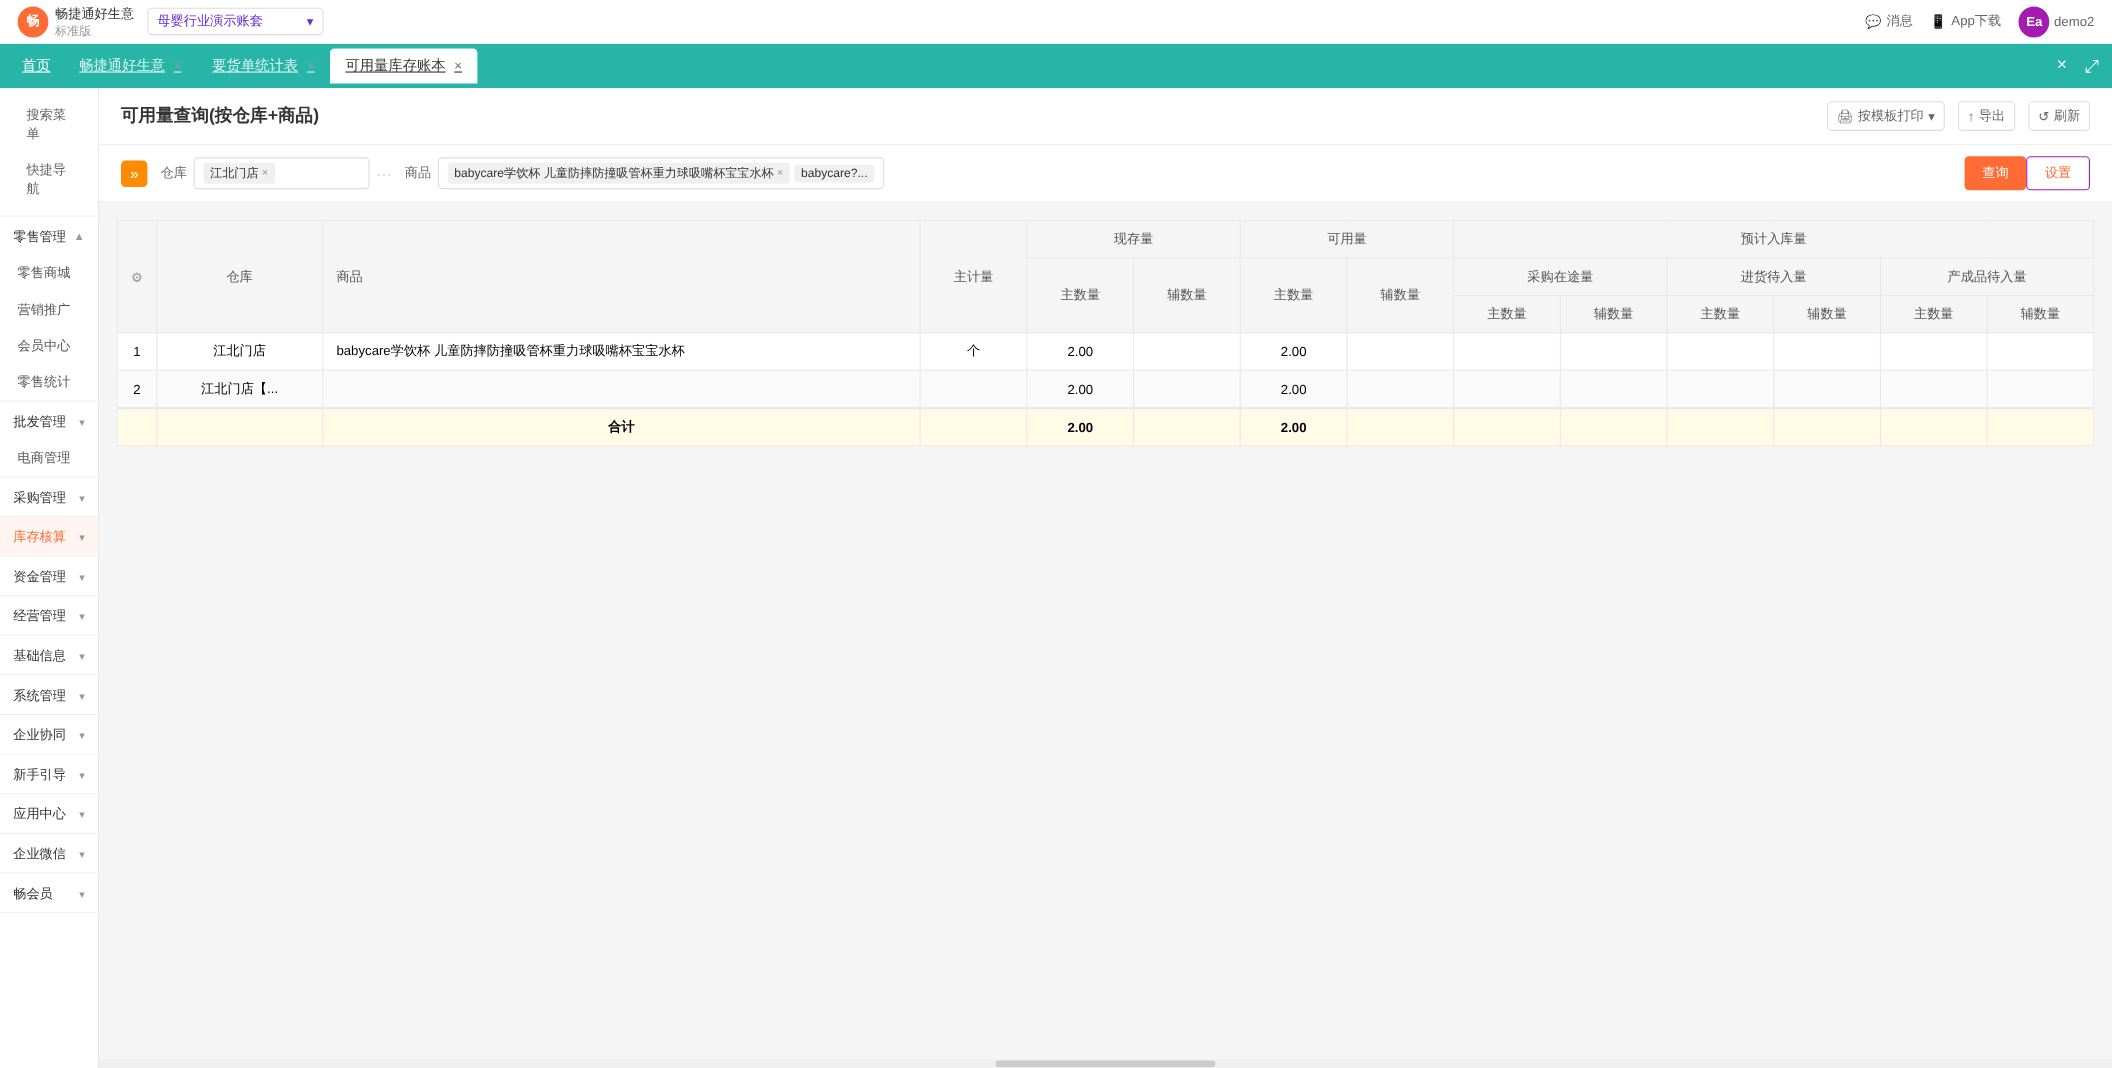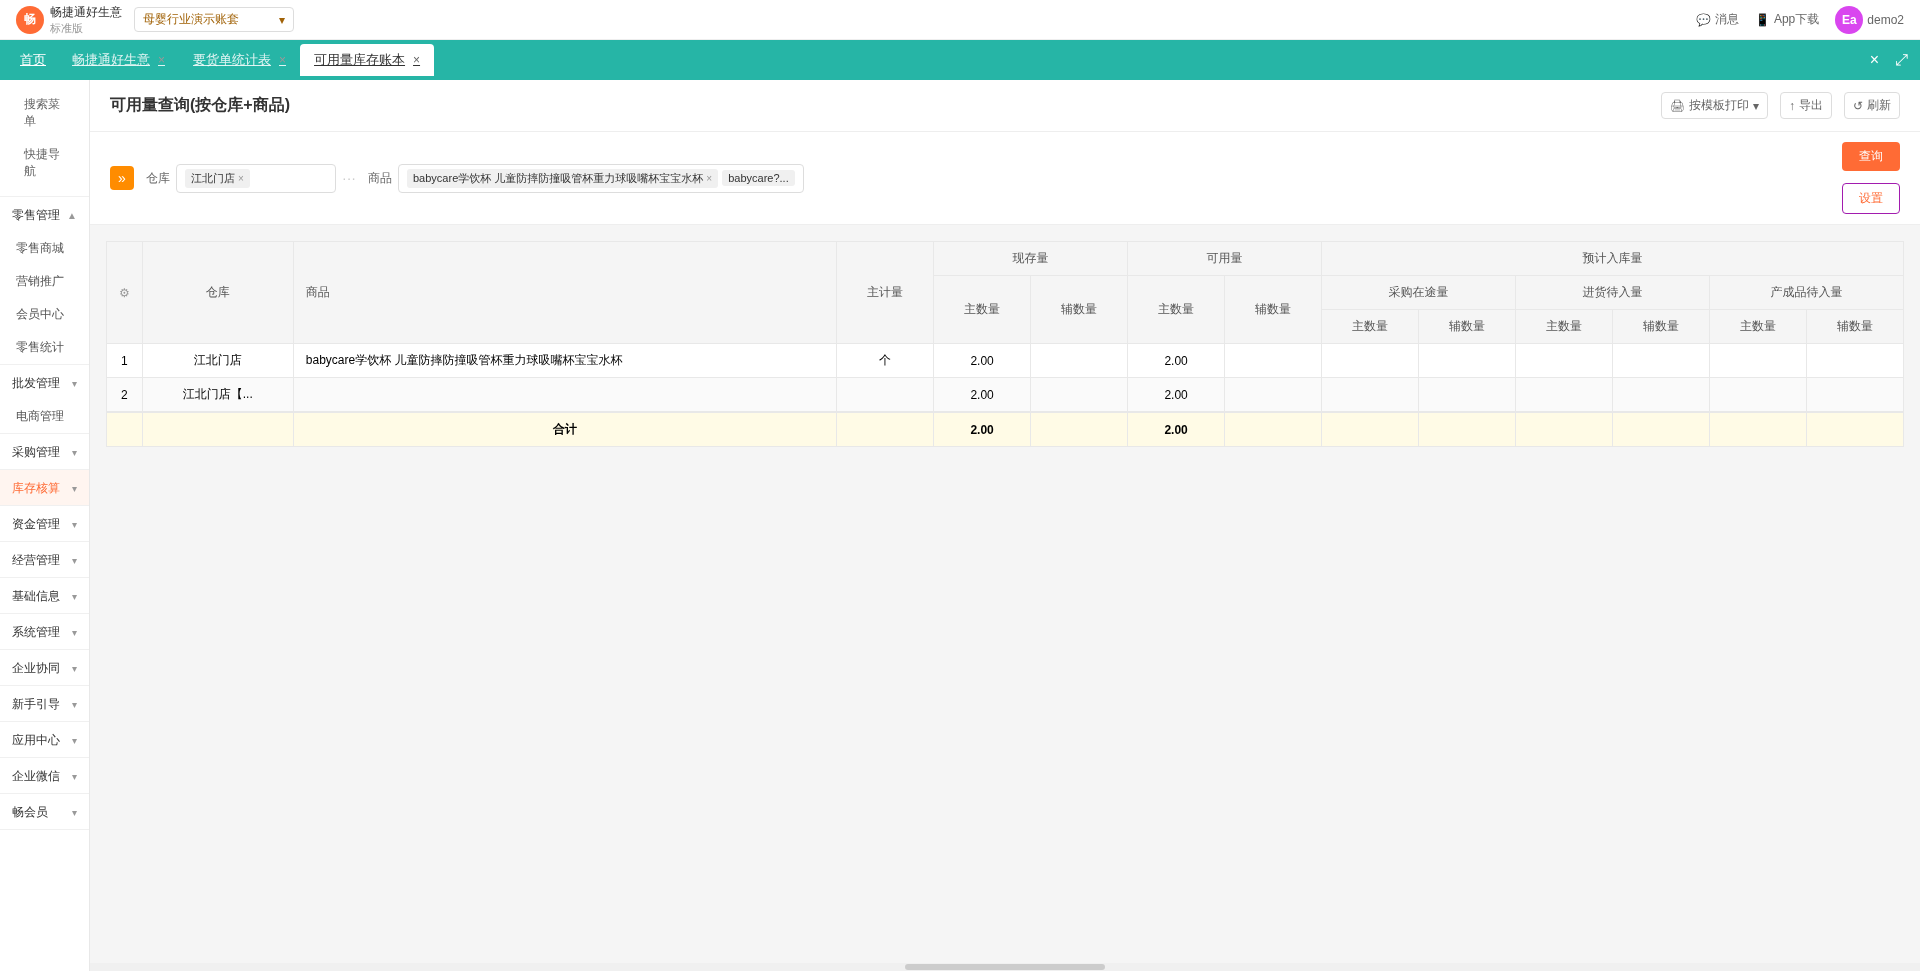--- a/index.html
+++ b/index.html
@@ -13,24 +13,24 @@
       align-items: center;
       justify-content: space-between;
       padding: 0 16px;
       border-bottom: 1px solid #eee;
     }
     .top-bar-left { display: flex; align-items: center; gap: 12px; }
     .brand { display: flex; align-items: center; gap: 6px; }
     .brand-icon { width: 28px; height: 28px; background: #ff6b35; border-radius: 50%; display: flex; align-items: center; justify-content: center; color: white; font-size: 12px; font-weight: bold; }
     .brand-text { font-size: 12px; color: #333; }
     .brand-sub { font-size: 11px; color: #999; }
-    .tenant-selector { display: flex; align-items: center; gap: 4px; border: 1px solid #ddd; border-radius: 4px; padding: 3px 8px; cursor: pointer; background: white; font-size: 12px; color: #a16207; min-width: 160px; justify-content: space-between; }
+    .tenant-selector { display: flex; align-items: center; gap: 4px; border: 1px solid #ddd; border-radius: 4px; padding: 3px 8px; cursor: pointer; background: white; font-size: 12px; color: #6d28d9; min-width: 160px; justify-content: space-between; }
     .top-bar-right { display: flex; align-items: center; gap: 16px; font-size: 12px; color: #666; }
     .top-bar-right-item { display: flex; align-items: center; gap: 4px; cursor: pointer; }
-    .user-avatar { width: 28px; height: 28px; border-radius: 50%; background: #d946ef; display: flex; align-items: center; justify-content: center; color: white; font-size: 12px; font-weight: bold; }
+    .user-avatar { width: 28px; height: 28px; border-radius: 50%; background: #a21caf; display: flex; align-items: center; justify-content: center; color: white; font-size: 12px; font-weight: bold; }
 
     
     .tab-bar {
       height: 40px;
       background: #26b5a6;
       display: flex;
       align-items: center;
       padding: 0 8px;
     }
     .tab-item {
@@ -121,21 +121,21 @@
       border: 1px solid #ddd; border-radius: 4px; padding: 4px 8px;
       font-size: 12px; min-width: 120px; background: white;
       display: flex; align-items: center; gap: 4px; flex-wrap: wrap; min-height: 28px;
     }
     .filter-tag {
       background: #f0f0f0; border-radius: 3px; padding: 2px 6px;
       font-size: 11px; color: #333; display: inline-flex; align-items: center; gap: 3px;
     }
     .filter-tag .tag-close { cursor: pointer; color: #999; font-size: 10px; }
     .filter-dots { color: #ccc; font-size: 14px; cursor: pointer; }
-    .filter-actions { margin-left: auto; display: flex; gap: 12px; flex-direction: column; }
+    .filter-actions { margin-left: auto; display: flex; gap: 0; }
     .btn-primary { background: #ff6b35; color: white; border: none; border-radius: 4px; padding: 6px 16px; font-size: 12px; cursor: pointer; }
     .btn-secondary { background: white; color: #ff6b35; border: 1px solid #a21caf; border-radius: 4px; padding: 6px 16px; font-size: 12px; cursor: pointer; }
 
     
     .table-wrapper { flex: 1; overflow: auto; padding: 16px; }
     .data-table {
       width: 100%; border-collapse: collapse; background: white;
       border: 1px solid #e8e8e8; font-size: 12px;
     }
     .data-table th, .data-table td {

